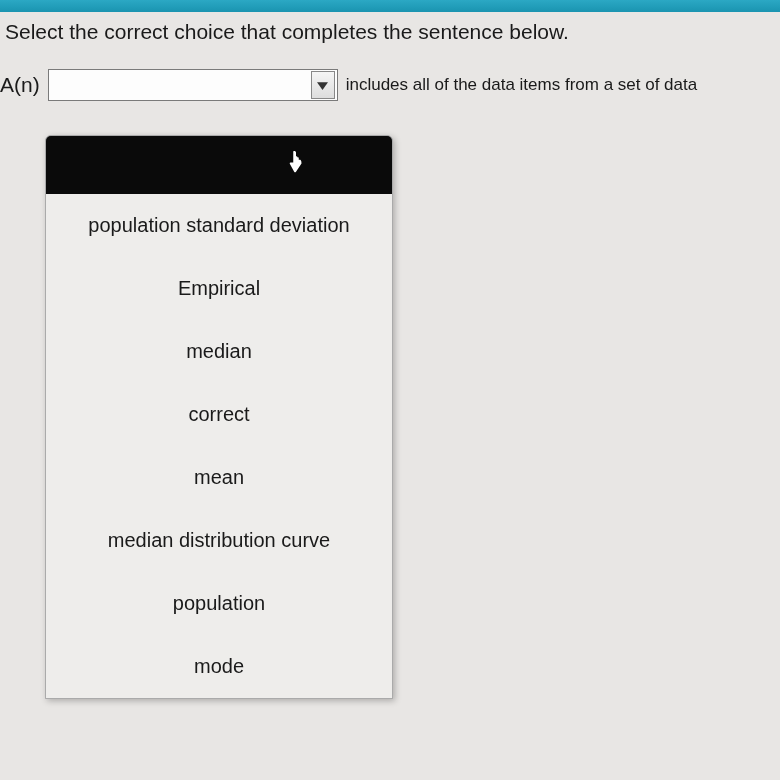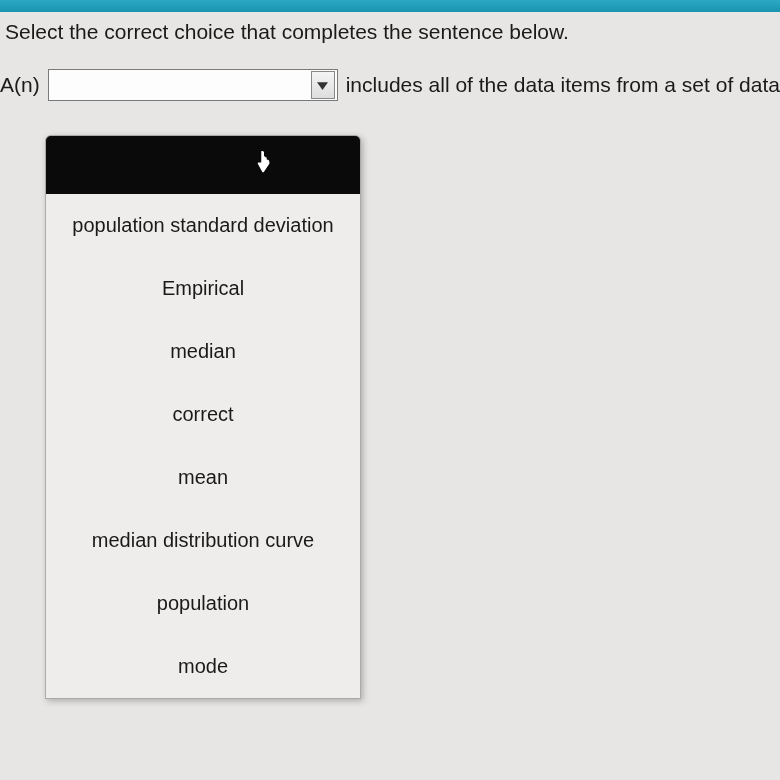--- a/index.html
+++ b/index.html
@@ -59,28 +59,28 @@
       background: linear-gradient(to bottom, #f5f5f5, #ddd);
       display: flex;
       align-items: center;
       justify-content: center;
     }
     .dropdown-arrow-btn svg {
       width: 11px;
       height: 11px;
     }
     .suffix {
-      font-size: 21px;
+      font-size: 17px;
       color: #1a1a1a;
     }
     .dropdown-panel {
       position: absolute;
       top: 135px;
       left: 45px;
-      width: 316px;
+      width: 348px;
       background: #737373;
       border: 1px solid #aaa;
       box-shadow: 2px 2px 6px rgba(0,0,0,0.25);
       border-top-left-radius: 6px;
       border-top-right-radius: 6px;
       overflow: hidden;
     }
     .dropdown-option {
       padding: 20px 10px;
       text-align: center;

